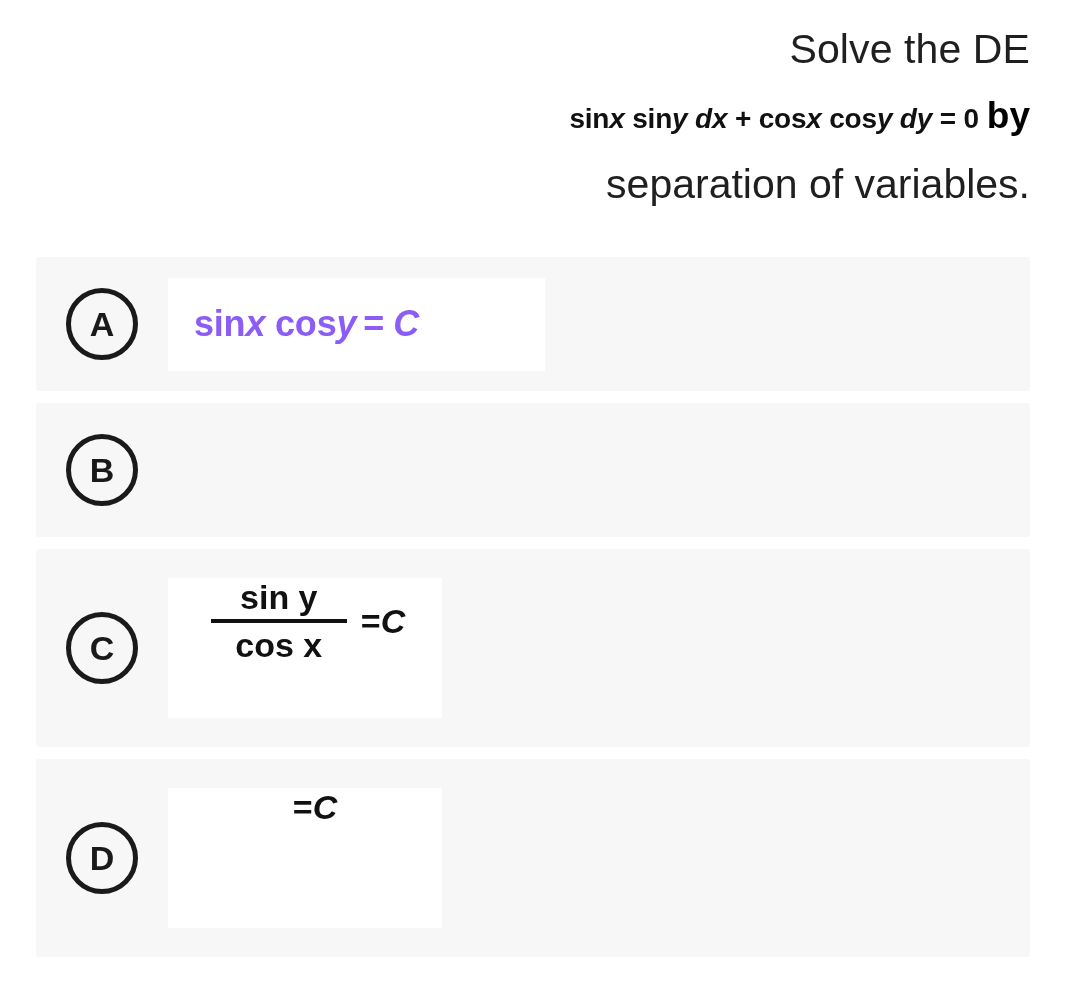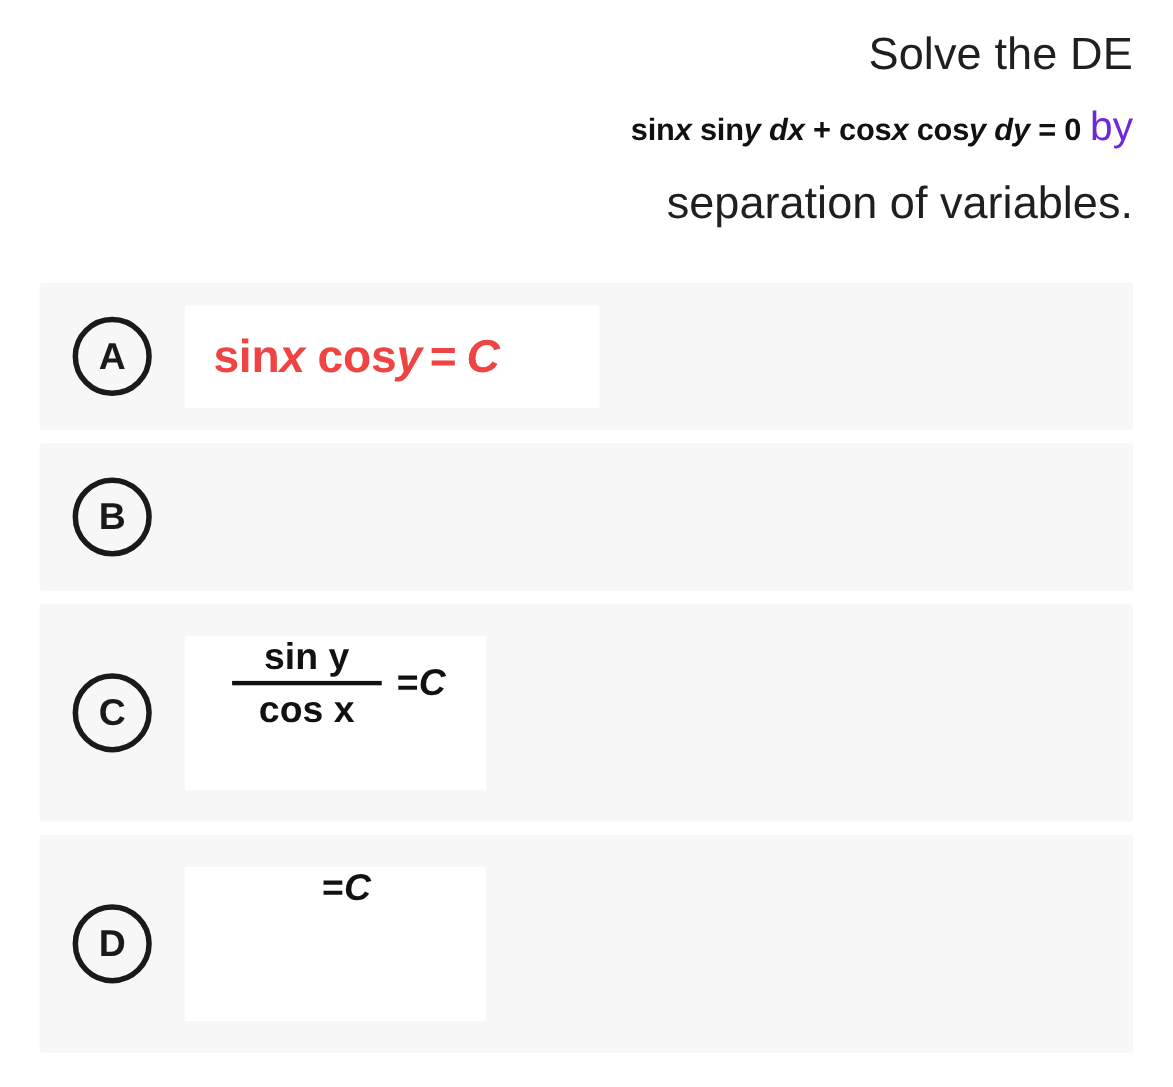--- a/index.html
+++ b/index.html
@@ -44,23 +44,23 @@
   .eq-bold {
     font-weight: 700;
     font-size: 28px;
     letter-spacing: -0.2px;
     color: #111111;
   }
   .eq-bold i {
     font-style: italic;
   }
   .q-tail {
-    font-weight: 400;
+    font-weight: 700;
     font-size: 37px;
-    color: #6d28d9;
+    color: #000000;
     margin-left: 8px;
   }
 
   
   .options {
     margin-top: 44px;
     padding: 0 36px 0 36px;
   }
   .option-row {
     background: #f7f7f7;
@@ -102,24 +102,24 @@
     padding-left: 26px;
   }
   .formula-box.frac {
     height: 140px;
     width: 274px;
     padding-left: 16px;
     padding-right: 10px;
   }
 
   .inline-expr {
-    font-size: 42px;
+    font-size: 36px;
     font-weight: 700;
     letter-spacing: -0.2px;
-    color: #ef4444;
+    color: #8b5cf6;
     white-space: nowrap;
   }
   .inline-expr i { font-style: italic; }
   .inline-expr .eqsign { font-weight: 700; margin: 0 9px 0 7px; }
   .inline-expr .const  { font-style: italic; font-weight: 700; }
 
   
   .frac-expr {
     display: flex;
     align-items: center;

